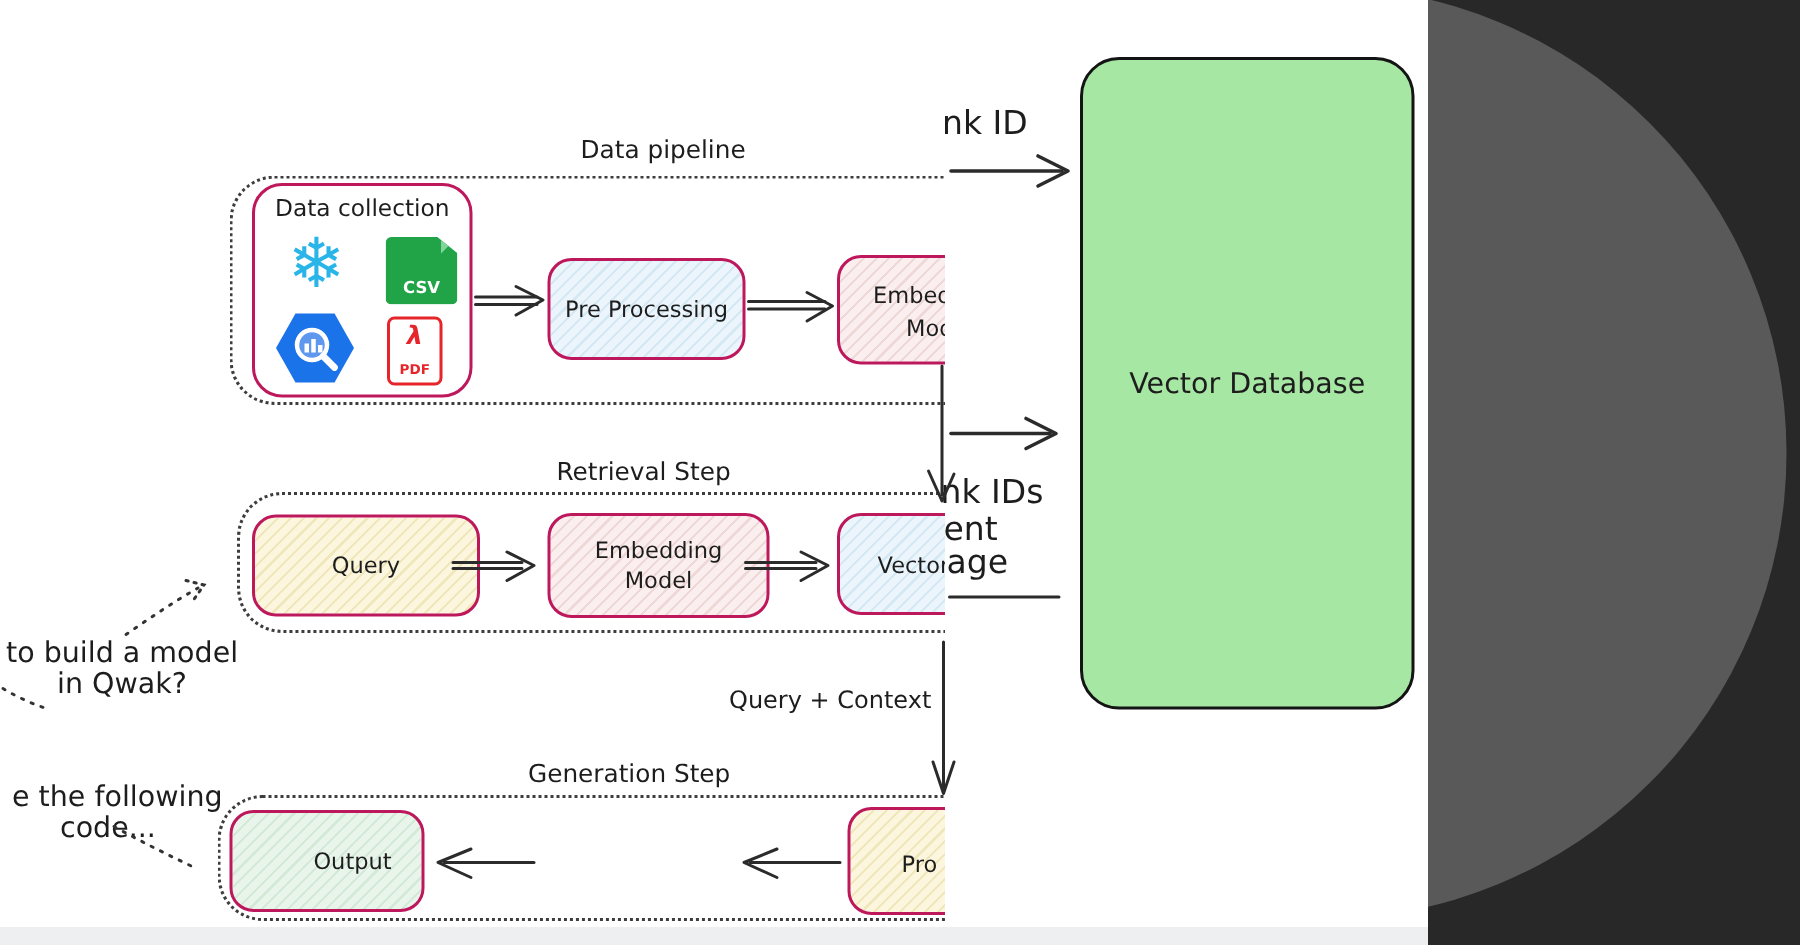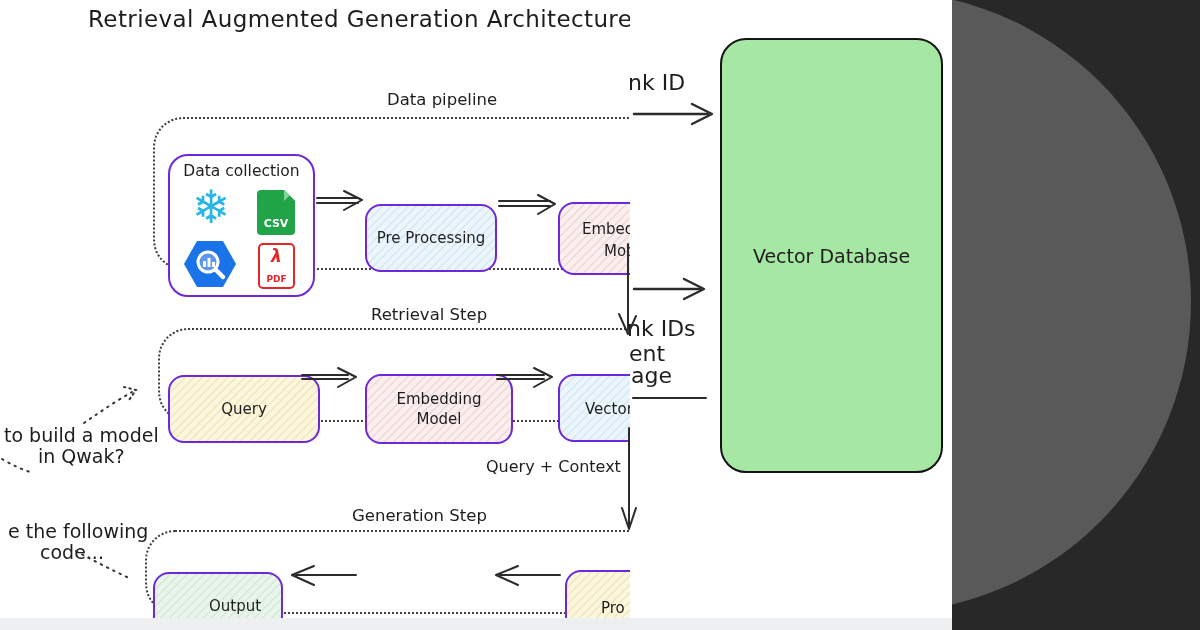--- a/index.html
+++ b/index.html
@@ -16,23 +16,23 @@
   .group { position:absolute; border:2px dotted #3d3d3d; border-radius:30px; }
   .g-pipeline   { left:153px; top:117px; width:562px; height:153px; }
   .g-retrieval  { left:158px; top:328px; width:557px; height:94px; }
   .g-generation { left:145px; top:530px; width:562px; height:84px; }
 
   .group-label { position:absolute; font-size:16.5px; white-space:nowrap; }
   .gl-pipeline   { left:387px; top:90px; }
   .gl-retrieval  { left:371px; top:305px; }
   .gl-generation { left:352px; top:506px; }
 
-  .box { position:absolute; border:2px solid #6d28d9; border-radius:16px;
+  .box { position:absolute; border:2px solid #be185d; border-radius:16px;
          display:flex; align-items:center; justify-content:center;
-         font-size:15px; text-align:center;margin-top:32px; }
+         font-size:15px; text-align:center; }
   .hatch-blue   { background:repeating-linear-gradient(135deg,#ebf5fb 0 4.5px,#d5e9f4 4.5px 6px); }
   .hatch-pink   { background:repeating-linear-gradient(135deg,#faeeee 0 4.5px,#eed8d8 4.5px 6px); }
   .hatch-yellow { background:repeating-linear-gradient(135deg,#fbf6dd 0 4.5px,#f1e7bd 4.5px 6px); }
   .hatch-green  { background:repeating-linear-gradient(135deg,#e9f5eb 0 4.5px,#d3ead8 4.5px 6px);padding-left:34px; }
 
   .box-datacol { left:168px; top:122px; width:147px; height:143px; background:#fff;
                  border-radius:20px; display:block; }
   .dc-label { position:absolute; left:0; right:0; top:6px; font-size:15.5px; text-align:center; }
 
   .box-pre     { left:365px; top:172px; width:132px; height:68px; }
@@ -47,21 +47,21 @@
 
   .box-output  { left:153px; top:540px; width:130px; height:68px; }
   .box-llm     { left:358px; top:540px; width:128px; height:68px; font-style:italic; }
   .box-prompt  { left:565px; top:538px; width:140px; height:72px; display:block; }
   .box-prompt .l1 { position:absolute; left:34px; top:27px; white-space:nowrap; }
 
   
   .icon { position:absolute; }
   .snowflake { left:14px; top:26px; width:54px; height:52px; font-size:46px; line-height:50px;
                text-align:center; color:#29b5e8; font-weight:bold; }
-  .csv { left:87px; top:34px; width:38px; height:45px; background:#21a347; border-radius:4px;
+  .csv { left:87px; top:34px; width:48px; height:45px; background:#21a347; border-radius:4px;
          color:#fff; font-size:11px; font-weight:bold; display:flex; align-items:flex-end;
          justify-content:center; padding-bottom:5px;
          clip-path:polygon(0 0,72% 0,100% 24%,100% 100%,0 100%); }
   .csv::after { content:""; position:absolute; top:0; right:0; width:0; height:0;
                 border-left:11px solid #83d49a; border-bottom:11px solid transparent; }
   .bigquery { left:13px; top:84px; width:54px; height:48px; }
   .pdf { left:88px; top:87px; width:37px; height:46px; background:#fff; border:2px solid #e5252a;
          border-radius:5px; color:#e5252a; }
   .pdf .lambda { position:absolute; left:0; right:0; top:1px; text-align:center; font-size:17px;
                  font-style:italic; font-weight:bold; }
@@ -96,21 +96,20 @@
 
   .connectors { position:absolute; left:0; top:0; width:1200px; height:630px; pointer-events:none; }
 </style>
 </head>
 <body>
 
 <div class="canvas">
 
   <div class="diagram">
 
-    <div class="title">Retrieval Augmented Generation Architecture</div>
 
     <div class="group g-pipeline"></div>
     <div class="group g-retrieval"></div>
     <div class="group g-generation"></div>
 
     <div class="group-label gl-pipeline">Data pipeline</div>
     <div class="group-label gl-retrieval">Retrieval Step</div>
     <div class="group-label gl-generation">Generation Step</div>
 
     <div class="box box-datacol">

